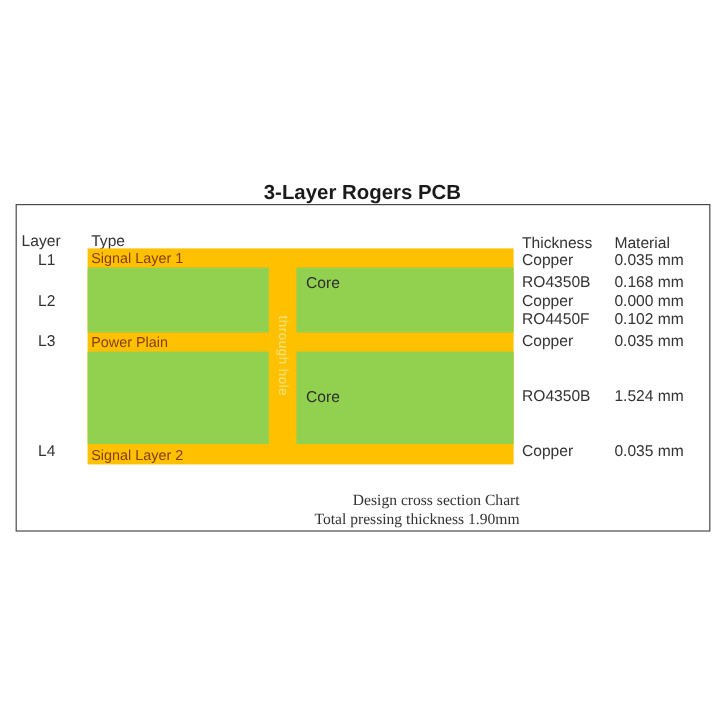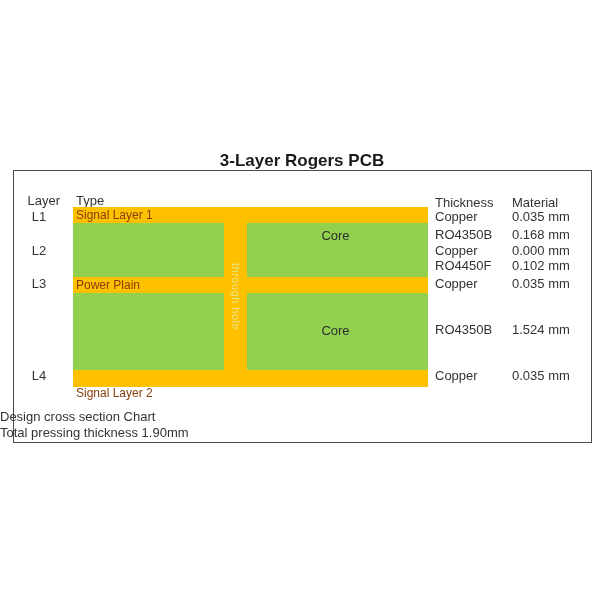--- a/index.html
+++ b/index.html
@@ -10,21 +10,21 @@
   .title{
     position:absolute;left:13px;top:151px;width:578px;text-align:center;
     font-size:17px;font-weight:bold;color:#1a1a1a;
   }
   .frame{
     position:absolute;left:13px;top:170px;width:577px;height:271px;
     border:1.5px solid #4a4a4a;background:#fff;
   }
   .lbl{position:absolute;font-size:13px;line-height:16px;white-space:nowrap;}
   .hdr{font-size:13px;color:#333;}
-  .h-layer{left:18px;top:193px;width:42px;text-align:right;}
+  .h-layer{left:18px;top:193px;width:42px;text-align:left;}
   .h-type{left:76px;top:193px;}
   .h-material{left:435px;top:195px;}
   .h-thickness{left:512px;top:195px;}
   .layercol{left:18px;width:42px;text-align:center;}
   .mat{left:435px;width:76px;}
   .thk{left:512px;width:80px;}
   .r0{top:209px}.r1{top:227px}.r2{top:243px}.r3{top:258px}
   .r4{top:276px}.r5{top:322px}.r6{top:368px}
   
   .stack{
@@ -33,38 +33,38 @@
   }
   .green{position:absolute;background:var(--substrate-green,#92D050);}
   .g-tl{left:0;top:16px;width:151px;height:54px;}
   .g-tr{left:174px;top:16px;width:181px;height:54px;}
   .g-bl{left:0;top:86px;width:151px;height:77px;}
   .g-br{left:174px;top:86px;width:181px;height:77px;}
   .bar-label{
     position:absolute;left:76px;font-size:12px;line-height:16px;white-space:nowrap;
     color:var(--type-text,#84400C);
   }
-  .bl1{top:207px}.bl3{top:277px}.bl4{top:385px}
+  .bl1{top:207px}.bl3{top:277px}.bl4{top:371px}
   .green-label{
-    position:absolute;left:245px;width:181px;text-align:center;
+    position:absolute;left:255px;width:181px;
     font-size:13px;line-height:14px;color:#2e2e2e;white-space:nowrap;
   }
   .gl-core1{top:229px}.gl-pregreg{top:260px}.gl-core2{top:324px}
   .via{
     position:absolute;left:224px;top:223px;width:23px;height:147px;
     display:flex;align-items:center;justify-content:center;
   }
   .via span{
     writing-mode:vertical-rl;text-orientation:sideways;
     font-size:11px;letter-spacing:0.5px;color:var(--via-text,#EBE47E);
     white-space:nowrap;
   }
   .captions{
-    position:absolute;left:0;top:409px;width:433px;text-align:left;
-    font-size:13px;line-height:16px;color:#333;
+    position:absolute;left:0;top:409px;width:433px;text-align:right;
+    font-size:13px;line-height:16px;color:#333;font-family:Liberation Serif, serif;
   }
 </style>
 </head>
 <body>
 
 <div class="canvas">
 
   <div class="title">3-Layer Rogers PCB</div>
 
   <div class="frame"></div>

